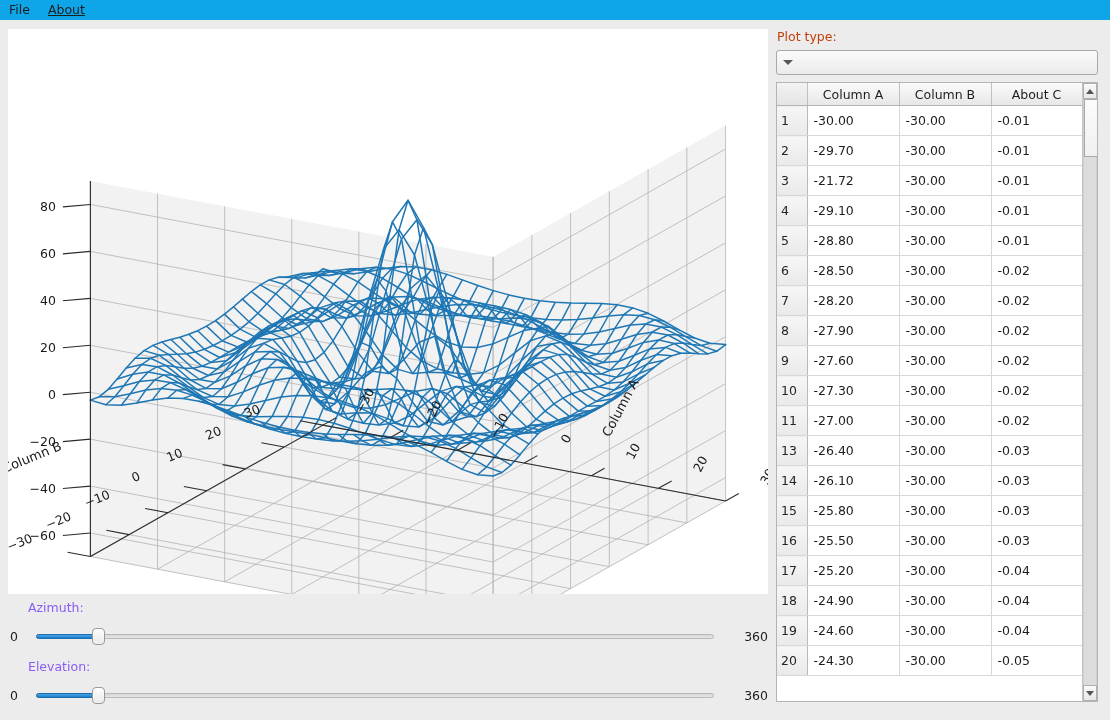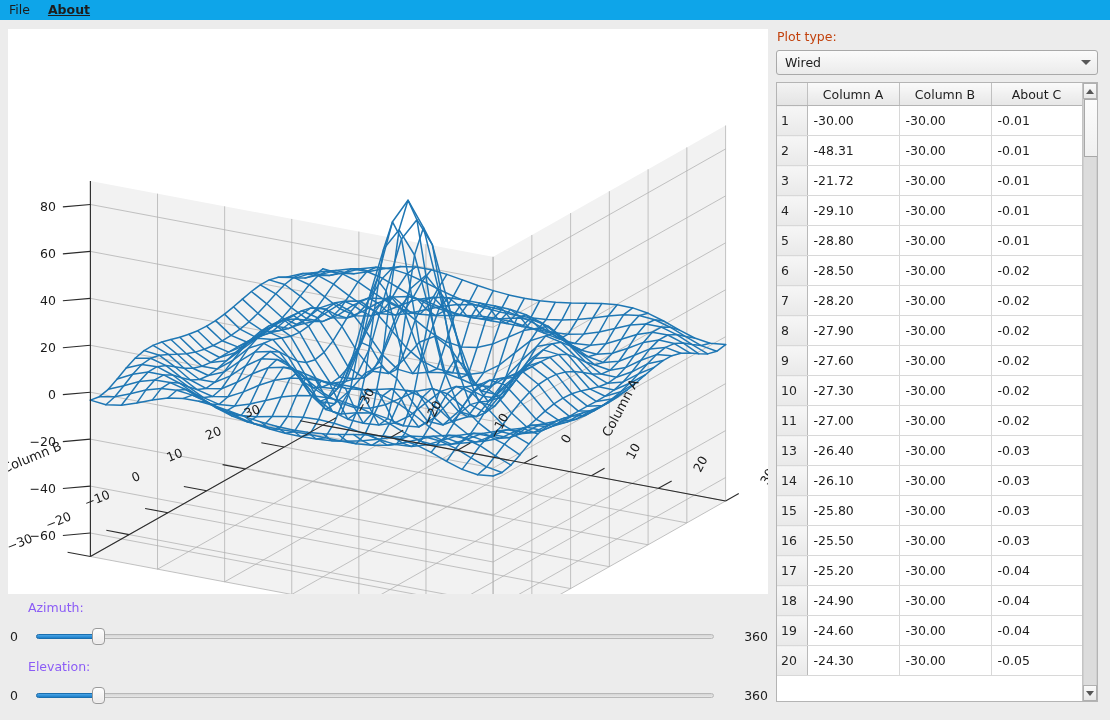--- a/index.html
+++ b/index.html
@@ -21,21 +21,21 @@
     background: #0ea5e9;
     display: flex; align-items: center;
   }
   .menu-item {
     padding: 2px 9px 3px 9px;
     font-size: 12.5px;
     color: #1d1d1d;
     cursor: default;
     line-height: 14px;
   }
-  .menu-item .mn { text-decoration: underline; font-weight: bold; }
+  .menu-item .mn { text-decoration: underline; }
 
   
   .plot-canvas {
     position: absolute; left: 8px; top: 29px;
     width: 760px; height: 565px;
     background: #ffffff;
   }
   .plot-canvas svg { display: block; }
 
   .slider-block { position: absolute; left: 0px; }
@@ -399,21 +399,20 @@
         <span class="slider-fill"></span>
         <span class="slider-handle"></span>
       </span>
       <span class="slider-max">360</span>
     </div>
   </div>
 
   <div class="right-pane">
     <div class="combo-label">Plot type:</div>
     <div class="combo">
-      <span class="combo-value">Wired</span>
       <span class="combo-arrow">
           <i></i>
         </span>
     </div>
 
     <div class="table-wrap">
       <div class="table-scrollarea">
         <table class="grid">
           <colgroup>
             <col class="c-idx">
@@ -431,21 +430,21 @@
           </thead>
           <tbody id="tbody">
               <tr>
                 <td class="idx">1</td>
                 <td>-30.00</td>
                 <td>-30.00</td>
                 <td>-0.01</td>
               </tr>
               <tr>
                 <td class="idx">2</td>
-                <td>-48.31</td>
+                <td>-29.70</td>
                 <td>-30.00</td>
                 <td>-0.01</td>
               </tr>
               <tr>
                 <td class="idx">3</td>
                 <td>-21.72</td>
                 <td>-30.00</td>
                 <td>-0.01</td>
               </tr>
               <tr>

